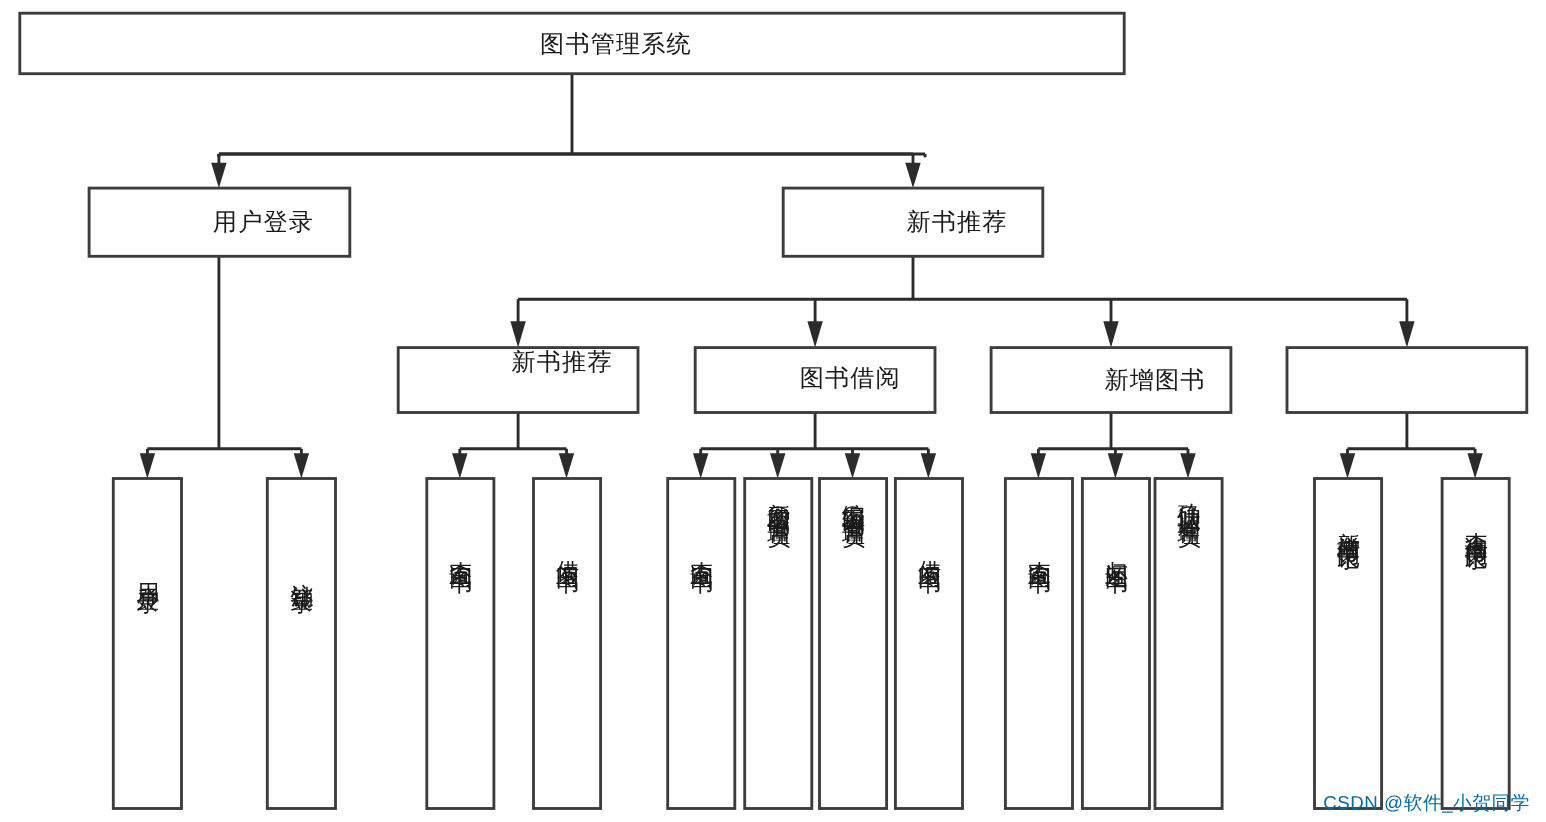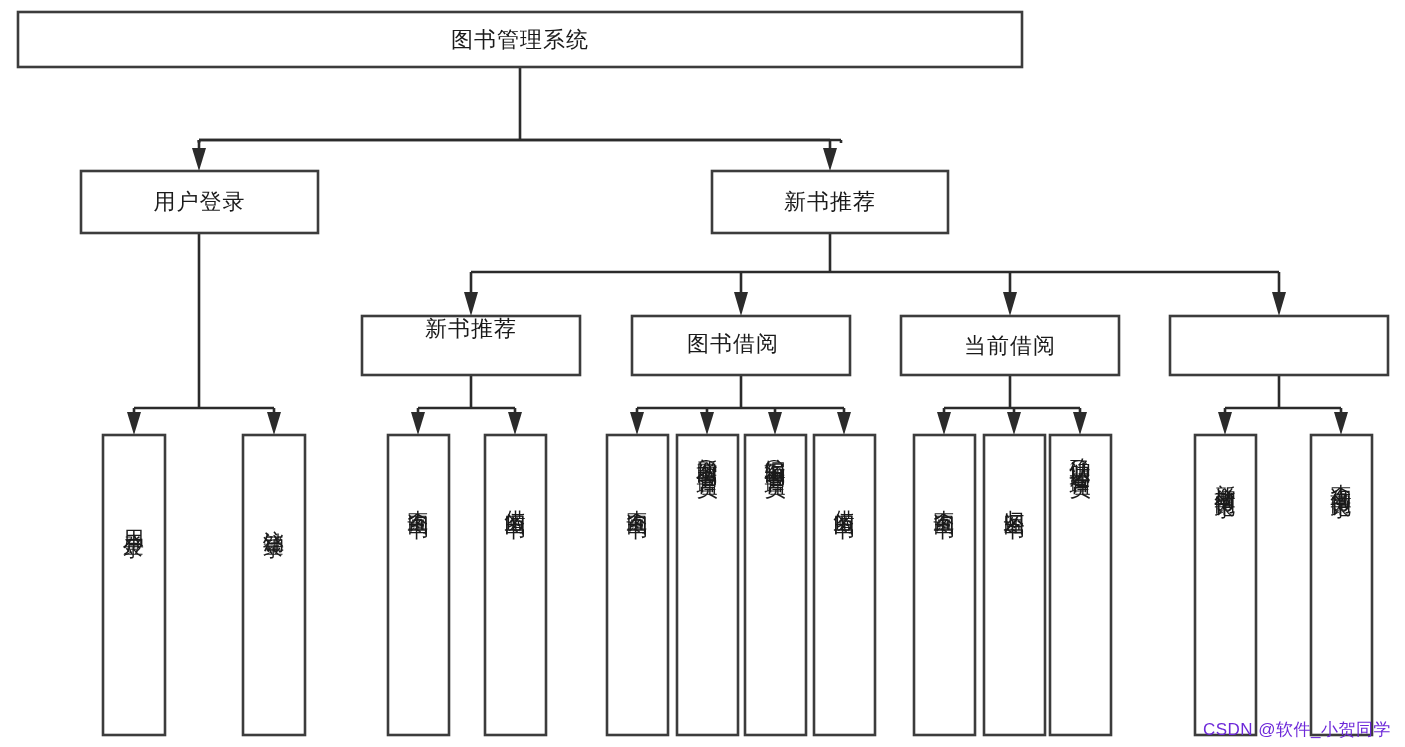--- a/index.html
+++ b/index.html
@@ -57,35 +57,36 @@
     color: #1a1a1a;
     letter-spacing: 3px;
     white-space: nowrap;
   }
   .hlabel-wrap {
     position: absolute;
     display: flex;
     align-items: center;
     justify-content: center;
     pointer-events: none;
+    padding-left: 40px;
   }
   .hlabel-text {
     font-family: "Liberation Sans", "DejaVu Sans", sans-serif;
     font-size: 22px;
     color: #1a1a1a;
     letter-spacing: 1px;
     white-space: nowrap;
   }
   #watermark {
     position: absolute;
     right: 14px;
     bottom: 6px;
     font-family: "Liberation Sans", "DejaVu Sans", sans-serif;
     font-size: 17px;
-    color: #6d28d9;
+    color: #0369a1;
     letter-spacing: 0.5px;
     white-space: nowrap;
   }
 </style>
 </head>
 <body>
 
 <div id="diagram-root">
 
   <svg class="flow" viewBox="0 0 1405 747">
@@ -212,21 +213,21 @@
 
   <div class="hlabel-wrap" style="left:362px; top:299px; width:218px; height:59px;">
     <span class="hlabel-text">新书推荐</span>
   </div>
 
   <div class="hlabel-wrap" style="left:624px; top:316px; width:218px; height:56px;">
     <span class="hlabel-text">图书借阅</span>
   </div>
 
   <div class="hlabel-wrap" style="left:901px; top:316px; width:218px; height:59px;">
-    <span class="hlabel-text">当前借阅</span>
+    <span class="hlabel-text">新增图书</span>
   </div>
 
 
   <div class="vlabel-wrap" style="left:103px; top:435px; width:62px; height:300px;">
     <span class="vlabel-text" style="margin-top:78px;">用户登录</span>
   </div>
 
   <div class="vlabel-wrap" style="left:243px; top:435px; width:62px; height:300px;">
     <span class="vlabel-text" style="margin-top:78px;">注销登录</span>
   </div>

